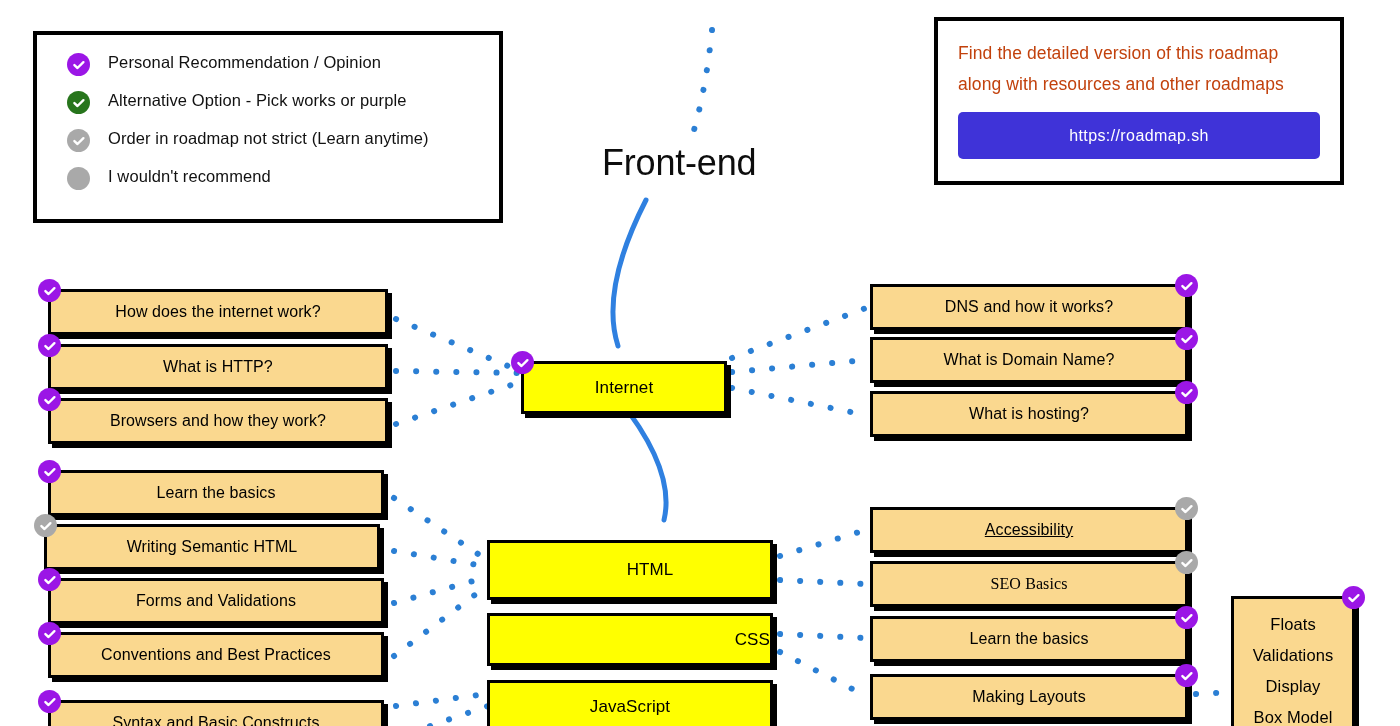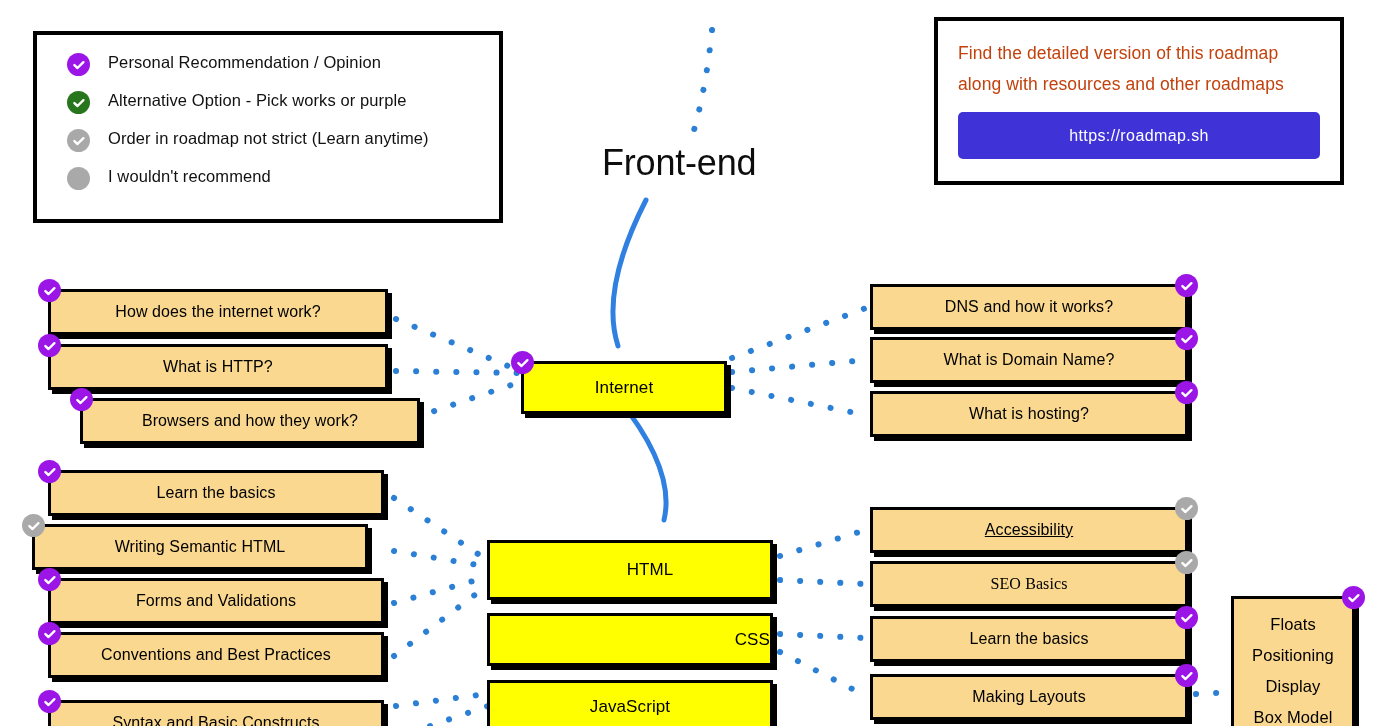--- a/index.html
+++ b/index.html
@@ -172,21 +172,21 @@
     <span class="lbl">How does the internet work?</span>
   </div>
   <div class="node tan" style="left:48px;top:344px;width:340px;height:46px;">
     <span class="badge purple tl">
         <svg width="14" height="14" viewBox="0 0 14 14">
           <path d="M2.4 7.1 L5.5 10 L11.4 4.2" stroke="#fff" stroke-width="2.4" fill="none" stroke-linecap="round" stroke-linejoin="round"></path>
         </svg>
       </span>
     <span class="lbl">What is HTTP?</span>
   </div>
-  <div class="node tan" style="left:48px;top:398px;width:340px;height:46px;margin-left:32px;">
+  <div class="node tan" style="left:48px;top:398px;width:340px;height:46px;">
     <span class="badge purple tl">
         <svg width="14" height="14" viewBox="0 0 14 14">
           <path d="M2.4 7.1 L5.5 10 L11.4 4.2" stroke="#fff" stroke-width="2.4" fill="none" stroke-linecap="round" stroke-linejoin="round"></path>
         </svg>
       </span>
     <span class="lbl">Browsers and how they work?</span>
   </div>
 
   <div class="node yellow" style="left:521px;top:345px;width:206px;height:53px;margin-top:16px;">
     <span class="badge purple tl">
@@ -223,21 +223,21 @@
   </div>
 
   <div class="node tan" style="left:48px;top:470px;width:336px;height:46px;">
     <span class="badge purple tl">
         <svg width="14" height="14" viewBox="0 0 14 14">
           <path d="M2.4 7.1 L5.5 10 L11.4 4.2" stroke="#fff" stroke-width="2.4" fill="none" stroke-linecap="round" stroke-linejoin="round"></path>
         </svg>
       </span>
     <span class="lbl">Learn the basics</span>
   </div>
-  <div class="node tan" style="left:32px;top:524px;width:336px;height:46px;">
+  <div class="node tan" style="left:44px;top:524px;width:336px;height:46px;">
     <span class="badge gray tl">
         <svg width="14" height="14" viewBox="0 0 14 14">
           <path d="M2.4 7.1 L5.5 10 L11.4 4.2" stroke="#fff" stroke-width="2.4" fill="none" stroke-linecap="round" stroke-linejoin="round"></path>
         </svg>
       </span>
     <span class="lbl">Writing Semantic HTML</span>
   </div>
   <div class="node tan" style="left:48px;top:578px;width:336px;height:46px;">
     <span class="badge purple tl">
         <svg width="14" height="14" viewBox="0 0 14 14">
@@ -306,18 +306,18 @@
     <span class="lbl">Making Layouts</span>
   </div>
 
   <div class="node tan stack" style="left:1231px;top:596px;width:124px;height:150px;">
     <span class="badge purple tr">
         <svg width="14" height="14" viewBox="0 0 14 14">
           <path d="M2.4 7.1 L5.5 10 L11.4 4.2" stroke="#fff" stroke-width="2.4" fill="none" stroke-linecap="round" stroke-linejoin="round"></path>
         </svg>
       </span>
     <span class="lbl">Floats</span>
-    <span class="lbl">Positioning</span>
+    <span class="lbl">Validations</span>
     <span class="lbl">Display</span>
     <span class="lbl">Box Model</span>
   </div>
 
 </div>
 
 </body></html>

